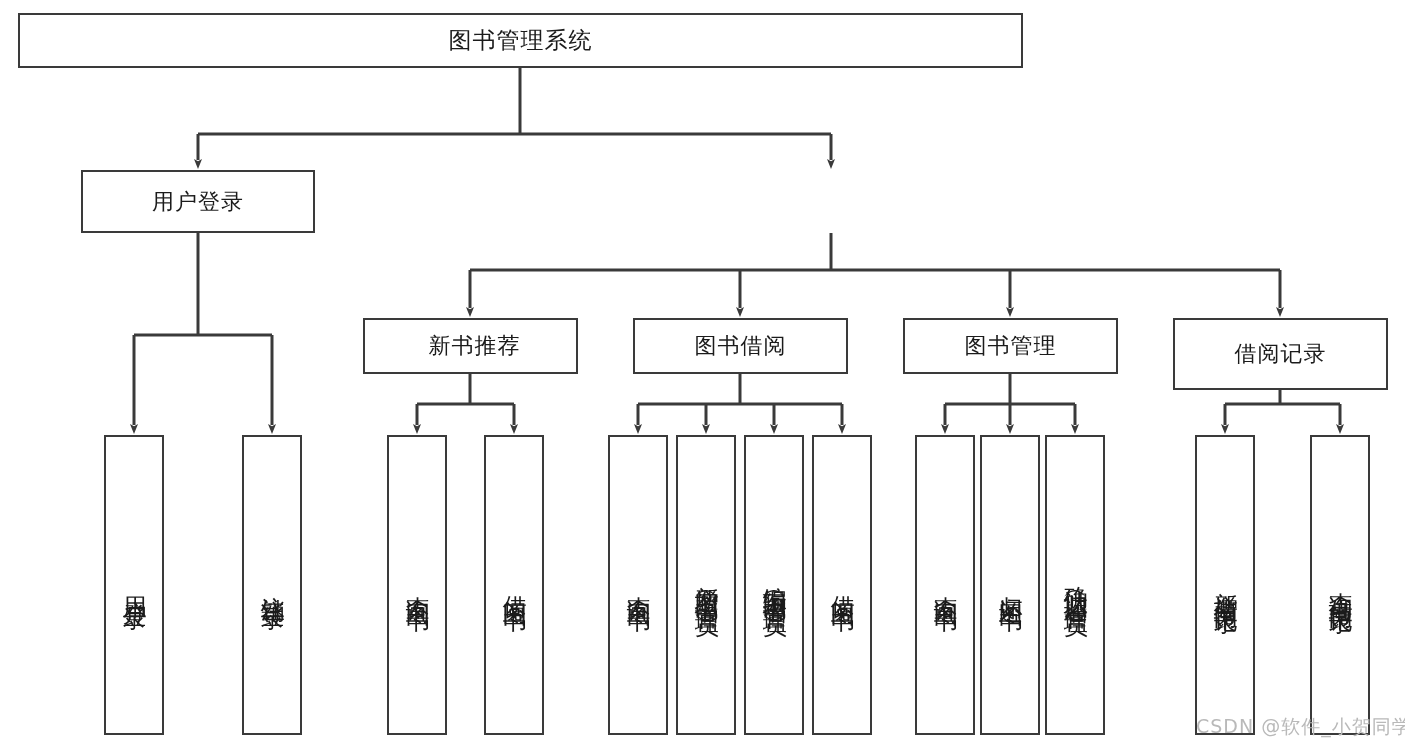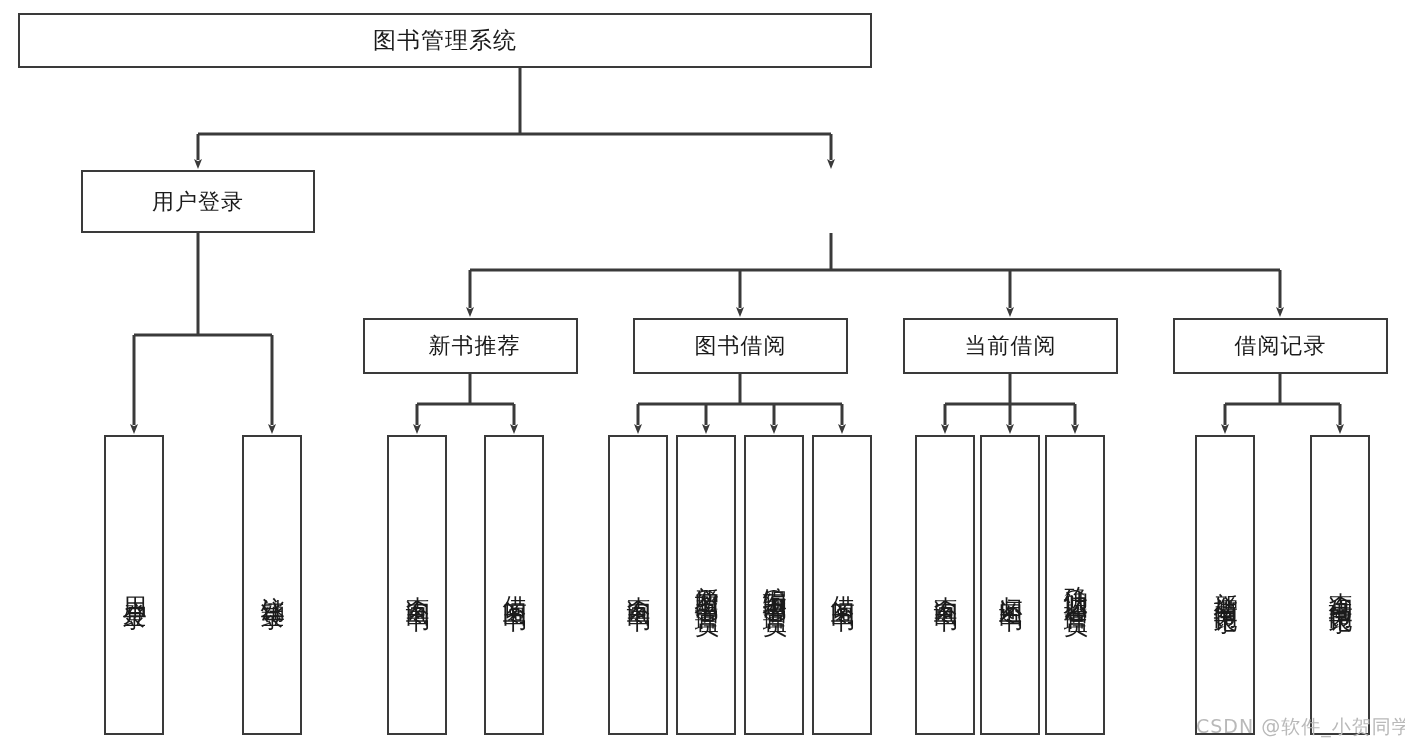--- a/index.html
+++ b/index.html
@@ -114,42 +114,42 @@
       <path d="M1010,404 L1010,425" marker-end="url(#arrow)"></path>
       <path d="M1075,404 L1075,425" marker-end="url(#arrow)"></path>
 
       <path d="M1280,374 L1280,404"></path>
       <path d="M1225,404 L1340,404"></path>
       <path d="M1225,404 L1225,425" marker-end="url(#arrow)"></path>
       <path d="M1340,404 L1340,425" marker-end="url(#arrow)"></path>
     </g>
   </svg>
 
-  <div class="node root" style="left:18px; top:13px; width:854px; height:55px;">
+  <div class="node root" style="left:18px; top:13px; width:1005px; height:55px;">
     <span class="node-label">图书管理系统</span>
   </div>
 
   <div class="node" style="left:81px; top:170px; width:234px; height:63px;">
     <span class="node-label">用户登录</span>
   </div>
 
 
   <div class="node" style="left:363px; top:318px; width:215px; height:56px;padding-left:8px;">
     <span class="node-label">新书推荐</span>
   </div>
 
   <div class="node" style="left:633px; top:318px; width:215px; height:56px;">
     <span class="node-label">图书借阅</span>
   </div>
 
   <div class="node" style="left:903px; top:318px; width:215px; height:56px;">
-    <span class="node-label">当前借阅</span>
-  </div>
-
-  <div class="node" style="left:1173px; top:318px; width:215px; height:56px;">
+    <span class="node-label">图书管理</span>
+  </div>
+
+  <div class="node" style="left:1173px; top:318px; width:215px; height:72px;">
     <span class="node-label">借阅记录</span>
   </div>
 
   <div class="node vertical" style="left:104px; top:435px; width:60px; height:300px;">
     <span class="node-label">用户登录</span>
   </div>
 
   <div class="node vertical" style="left:242px; top:435px; width:60px; height:300px;">
     <span class="node-label">注销登录</span>
   </div>

